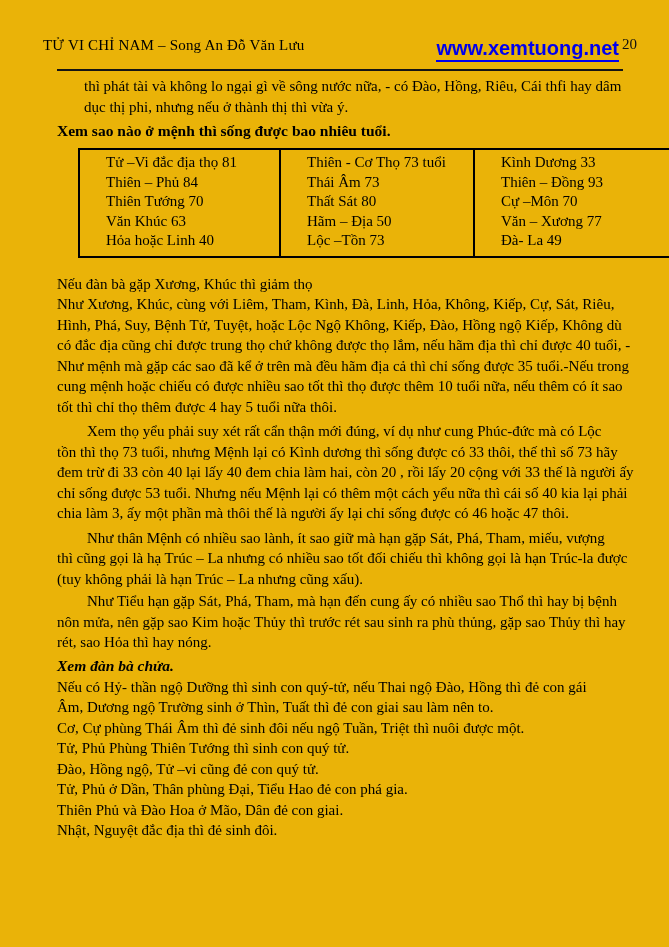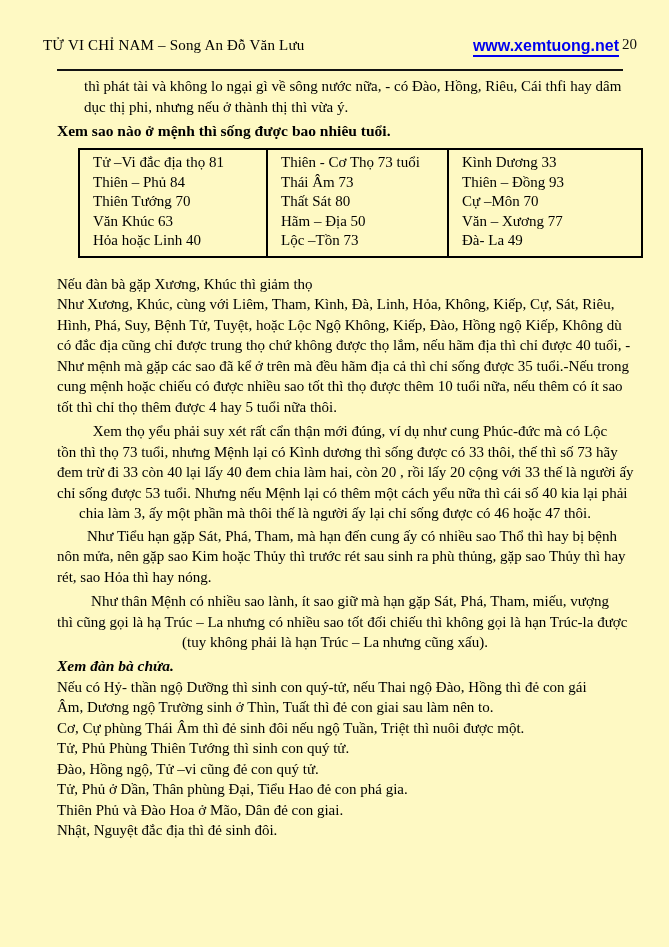--- a/index.html
+++ b/index.html
@@ -1,32 +1,32 @@
 <!DOCTYPE html>
 <html><head>
 <meta charset="utf-8">
 <style>
   html,body{margin:0;padding:0;background:#e8e8e8;}
   .page{
     position:relative;
     width:669px;height:947px;
-    background:#fef9c3;
+    background:#eab308;
     margin:0 auto;
     overflow:hidden;
     font-family:"Liberation Serif", serif;
     color:#000;
   }
   .hdr-title{
     position:absolute;left:43px;top:37px;
     font-size:15px;letter-spacing:.2px;white-space:pre;
   }
   .hdr-link{
     position:absolute;right:50px;top:37px;
     font-family:"Liberation Sans", sans-serif;
-    font-weight:bold;font-size:16px;
+    font-weight:bold;font-size:20px;
     color:#0000ee;
     text-decoration:none;
     border-bottom:2px solid #0000ee;
     white-space:pre;
   }
   .hdr-pagenum{
     position:absolute;right:32px;top:36px;
     font-size:15px;color:#111;white-space:pre;
   }
   .hdr-rule{
@@ -48,29 +48,29 @@
   }
   .center-heading.second{margin:2px 0 1px 0;font-style:italic;}
   table.age-table{
     border-collapse:collapse;
     margin:0 0 16px 21px;
     table-layout:fixed;width:500px;
   }
   table.age-table td{
     border:2px solid #000;
     vertical-align:top;
-    padding:3px 6px 5px 13px;
+    padding:3px 6px 5px 26px;
     font-size:15px;line-height:19.5px;
     white-space:pre;
     font-family:Liberation Serif, serif;
   }
   table.age-table td:nth-child(1){width:167px;}
   table.age-table td:nth-child(2){width:160px;margin-left:10px;}
   table.age-table td:nth-child(3){width:173px;}
-  .mt4{margin-top:4px;text-align:center;}
+  .mt4{margin-top:4px;}
   .mt2{margin-top:2px;}
 </style>
 </head>
 <body>
 
 <div class="page">
 
   <div class="hdr-title">TỬ VI CHỈ NAM – Song An Đỗ Văn Lưu</div>
 
   <a class="hdr-link" href="#">www.xemtuong.net</a>
@@ -115,27 +115,27 @@
 Như mệnh mà gặp các sao đã kể ở trên mà đều hãm địa cả thì chỉ sống được 35 tuổi.-Nếu trong
 cung mệnh hoặc chiếu có được nhiều sao tốt thì thọ được thêm 10 tuổi nữa, nếu thêm có ít sao
 tốt thì chỉ thọ thêm được 4 hay 5 tuổi nữa thôi.</p>
 
     <p class="para indent mt4">Xem thọ yểu phải suy xét rất cẩn thận mới đúng, ví dụ như cung Phúc-đức mà có Lộc
 tồn thì thọ 73 tuổi, nhưng Mệnh lại có Kình dương thì sống được có 33 thôi, thế thì số 73 hãy
 đem trừ đi 33 còn 40 lại lấy 40 đem chia làm hai, còn 20 , rồi lấy 20 cộng với 33 thế là người ấy
 chỉ sống được 53 tuổi. Nhưng nếu Mệnh lại có thêm một cách yểu nữa thì cái số 40 kia lại phải
 chia làm 3, ấy một phần mà thôi thế là người ấy lại chỉ sống được có 46 hoặc 47 thôi.</p>
 
+    <p class="para indent mt4">Như thân Mệnh có nhiều sao lành, ít sao giữ mà hạn gặp Sát, Phá, Tham, miếu, vượng
+thì cũng gọi là hạ Trúc – La nhưng có nhiều sao tốt đối chiếu thì không gọi là hạn Trúc-la được
+(tuy không phải là hạn Trúc – La nhưng cũng xấu).</p>
+
     <p class="para indent mt2">Như Tiểu hạn gặp Sát, Phá, Tham, mà hạn đến cung ấy có nhiều sao Thổ thì hay bị bệnh
 nôn mửa, nên gặp sao Kim hoặc Thủy thì trước rét sau sinh ra phù thủng, gặp sao Thủy thì hay
 rét, sao Hỏa thì hay nóng.</p>
-
-    <p class="para indent mt4">Như thân Mệnh có nhiều sao lành, ít sao giữ mà hạn gặp Sát, Phá, Tham, miếu, vượng
-thì cũng gọi là hạ Trúc – La nhưng có nhiều sao tốt đối chiếu thì không gọi là hạn Trúc-la được
-(tuy không phải là hạn Trúc – La nhưng cũng xấu).</p>
 
     <h3 class="center-heading second">Xem đàn bà chửa.</h3>
 
 
     <p class="para">Nếu có Hỷ- thần ngộ Dưỡng thì sinh con quý-tử, nếu Thai ngộ Đào, Hồng thì đẻ con gái
 Âm, Dương ngộ Trường sinh ở Thìn, Tuất thì đẻ con giai sau làm nên to.
 Cơ, Cự phùng Thái Âm thì đẻ sinh đôi nếu ngộ Tuần, Triệt thì nuôi được một.
 Tử, Phủ Phùng Thiên Tướng thì sinh con quý tử.
 Đào, Hồng ngộ, Tử –vi cũng đẻ con quý tử.
 Tử, Phủ ở Dần, Thân phùng Đại, Tiểu Hao đẻ con phá gia.

